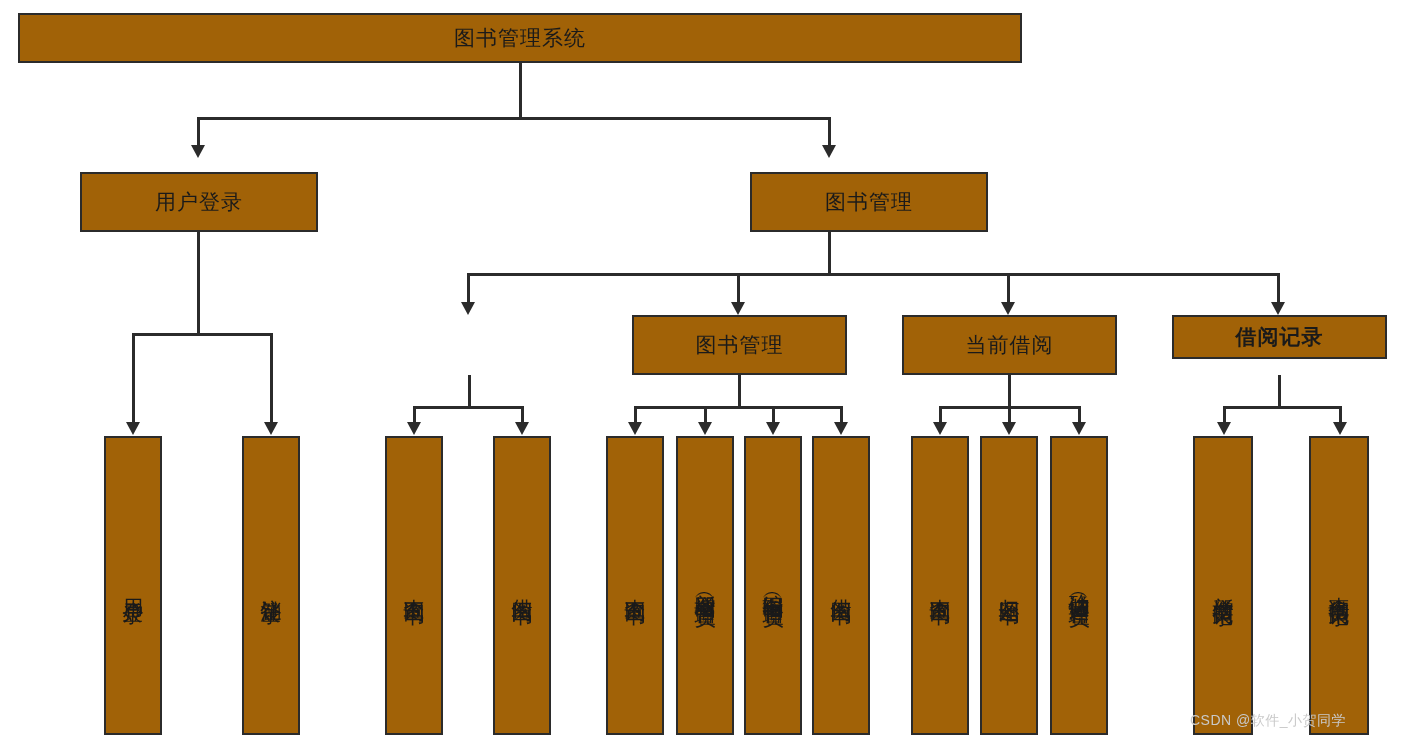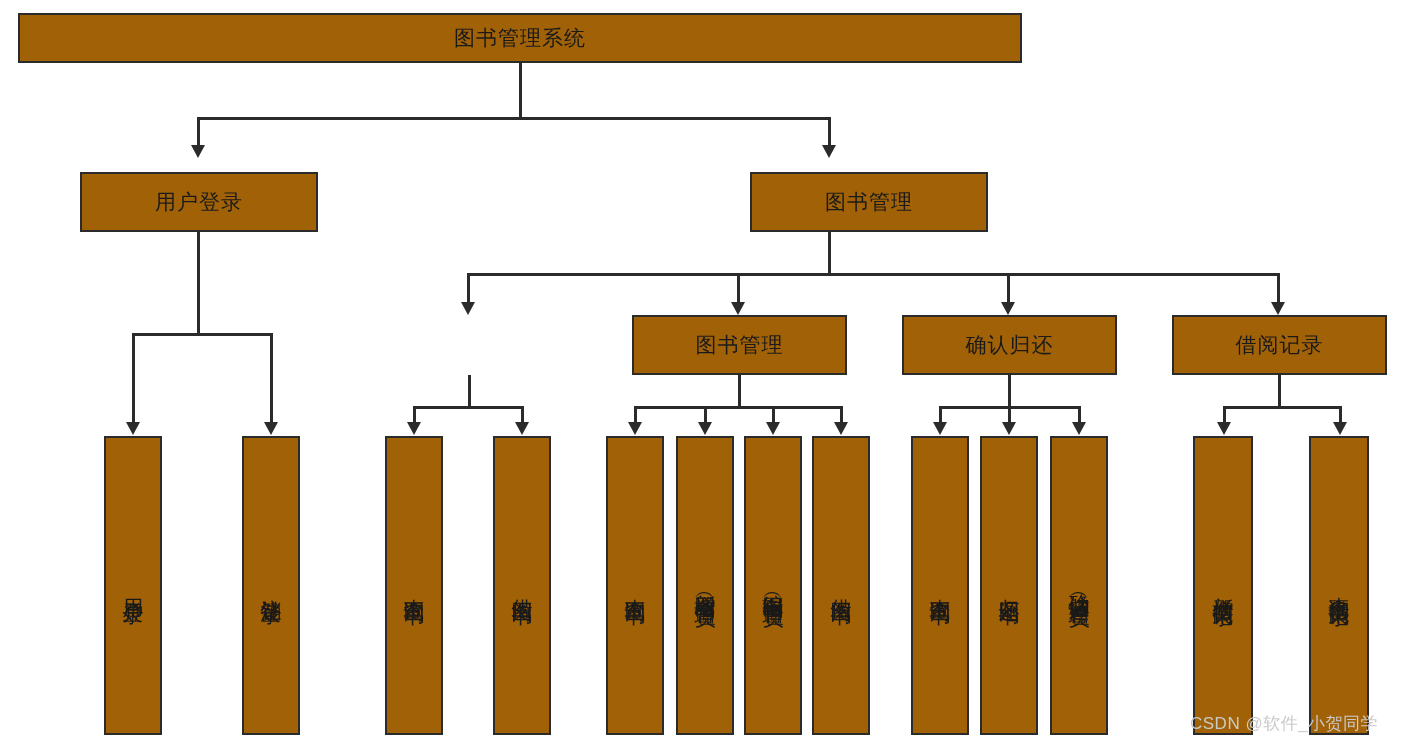--- a/index.html
+++ b/index.html
@@ -52,21 +52,21 @@
     width:0;height:0;
     border-left:7px solid transparent;
     border-right:7px solid transparent;
     border-top:13px solid #2b2b2b;
   }
 
   
   #watermark{
     position:absolute;
     left:1190px;top:712px;
-    font-size:17px;
+    font-size:14px;
     color:#c9c9c9;
     white-space:nowrap;
     letter-spacing:0.5px;
   }
 </style>
 </head>
 <body>
 
 <div id="canvas">
 
@@ -103,23 +103,23 @@
   <div class="arrow" style="left:731px;top:302px;"></div>
   <div class="lineV" style="left:1007px;top:273px;height:30px;"></div>
   <div class="arrow" style="left:1001px;top:302px;"></div>
   <div class="lineV" style="left:1277px;top:273px;height:30px;"></div>
   <div class="arrow" style="left:1271px;top:302px;"></div>
 
   <div class="node h" style="left:632px;top:315px;width:215px;height:60px;">
     <span>图书管理</span>
   </div>
   <div class="node h" style="left:902px;top:315px;width:215px;height:60px;">
-    <span>确认归还</span>
-  </div>
-  <div class="node h" style="left:1172px;top:315px;width:215px;height:60px;">
+    <span>当前借阅</span>
+  </div>
+  <div class="node h" style="left:1172px;top:315px;width:215px;height:44px;font-weight:bold;">
     <span>借阅记录</span>
   </div>
 
   <div class="lineV" style="left:468px;top:375px;height:33px;"></div>
   <div class="lineH" style="left:413px;top:406px;width:110px;"></div>
   <div class="lineV" style="left:413px;top:406px;height:17px;"></div>
   <div class="arrow" style="left:407px;top:422px;"></div>
   <div class="lineV" style="left:521px;top:406px;height:17px;"></div>
   <div class="arrow" style="left:515px;top:422px;"></div>
 

